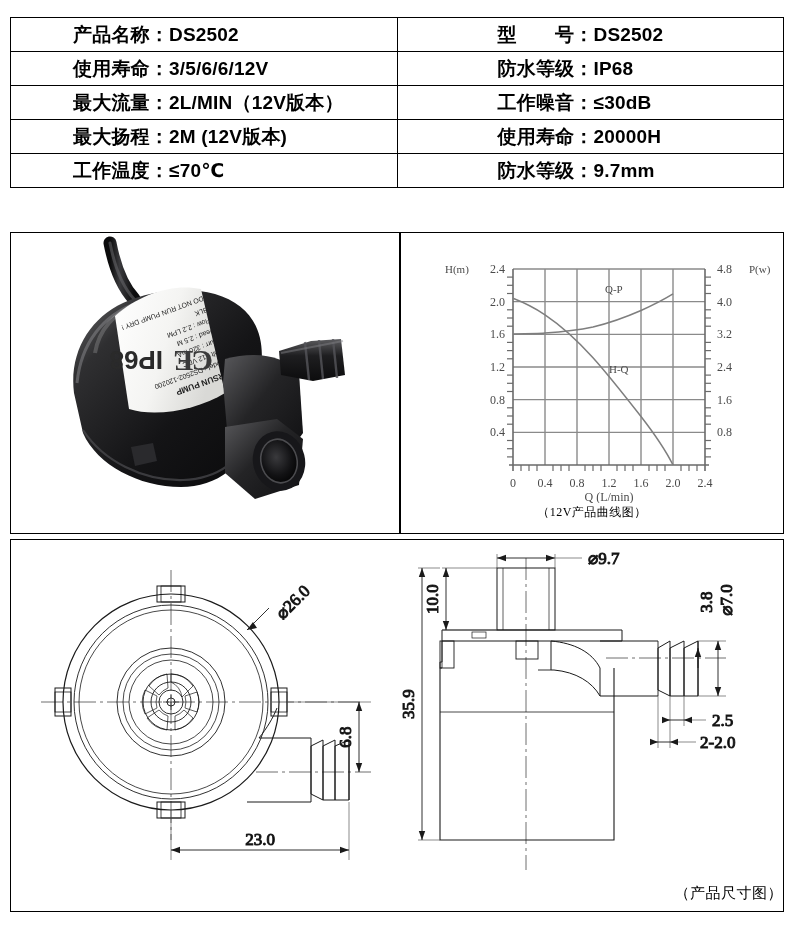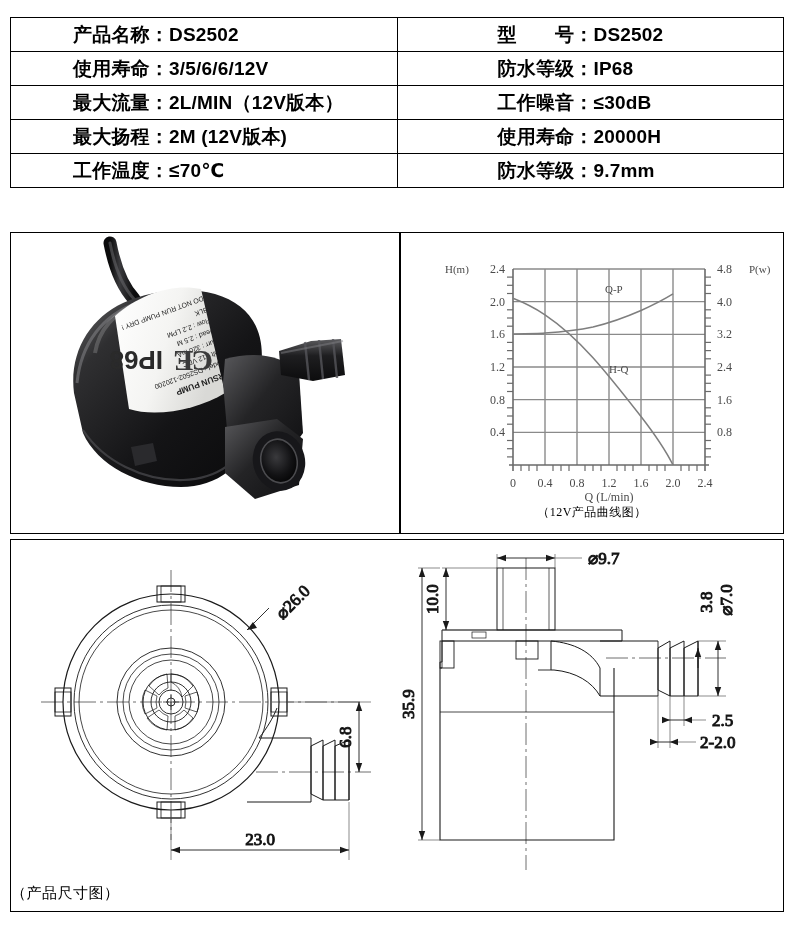--- a/index.html
+++ b/index.html
@@ -102,21 +102,21 @@
     top: 535px;
     width: 774px;
     height: 373px;
     border: 1.6px solid #000;
     box-sizing: border-box;
   }
   .draw-caption {
     position: absolute;
     left: 0; right: 0;
     bottom: 8px;
-    text-align: left;
+    text-align: right;
     font-size: 15px;
     font-family: Liberation Serif, serif;
     letter-spacing: .5px;
   }
 
   svg { display: block; }
   .dim-text {
     font-family: "Liberation Serif", "DejaVu Serif", serif;
     font-size: 17px;
     fill: #000;

